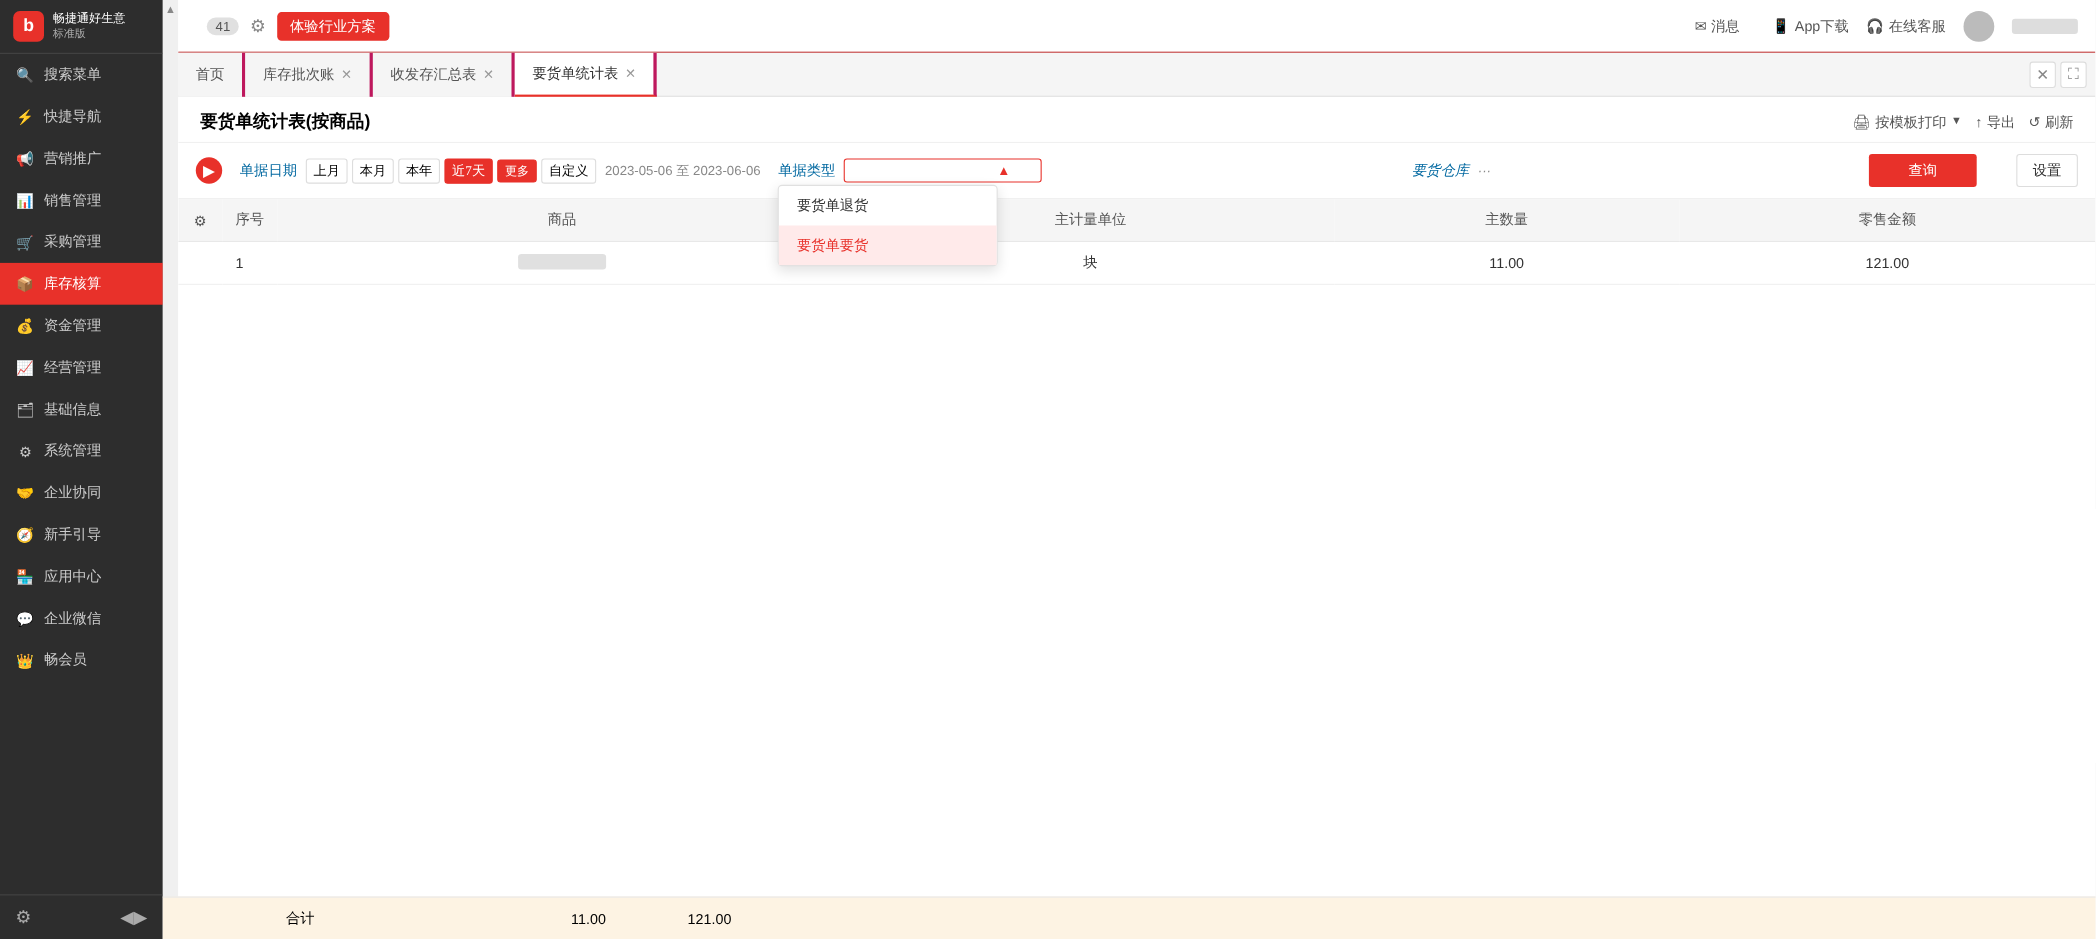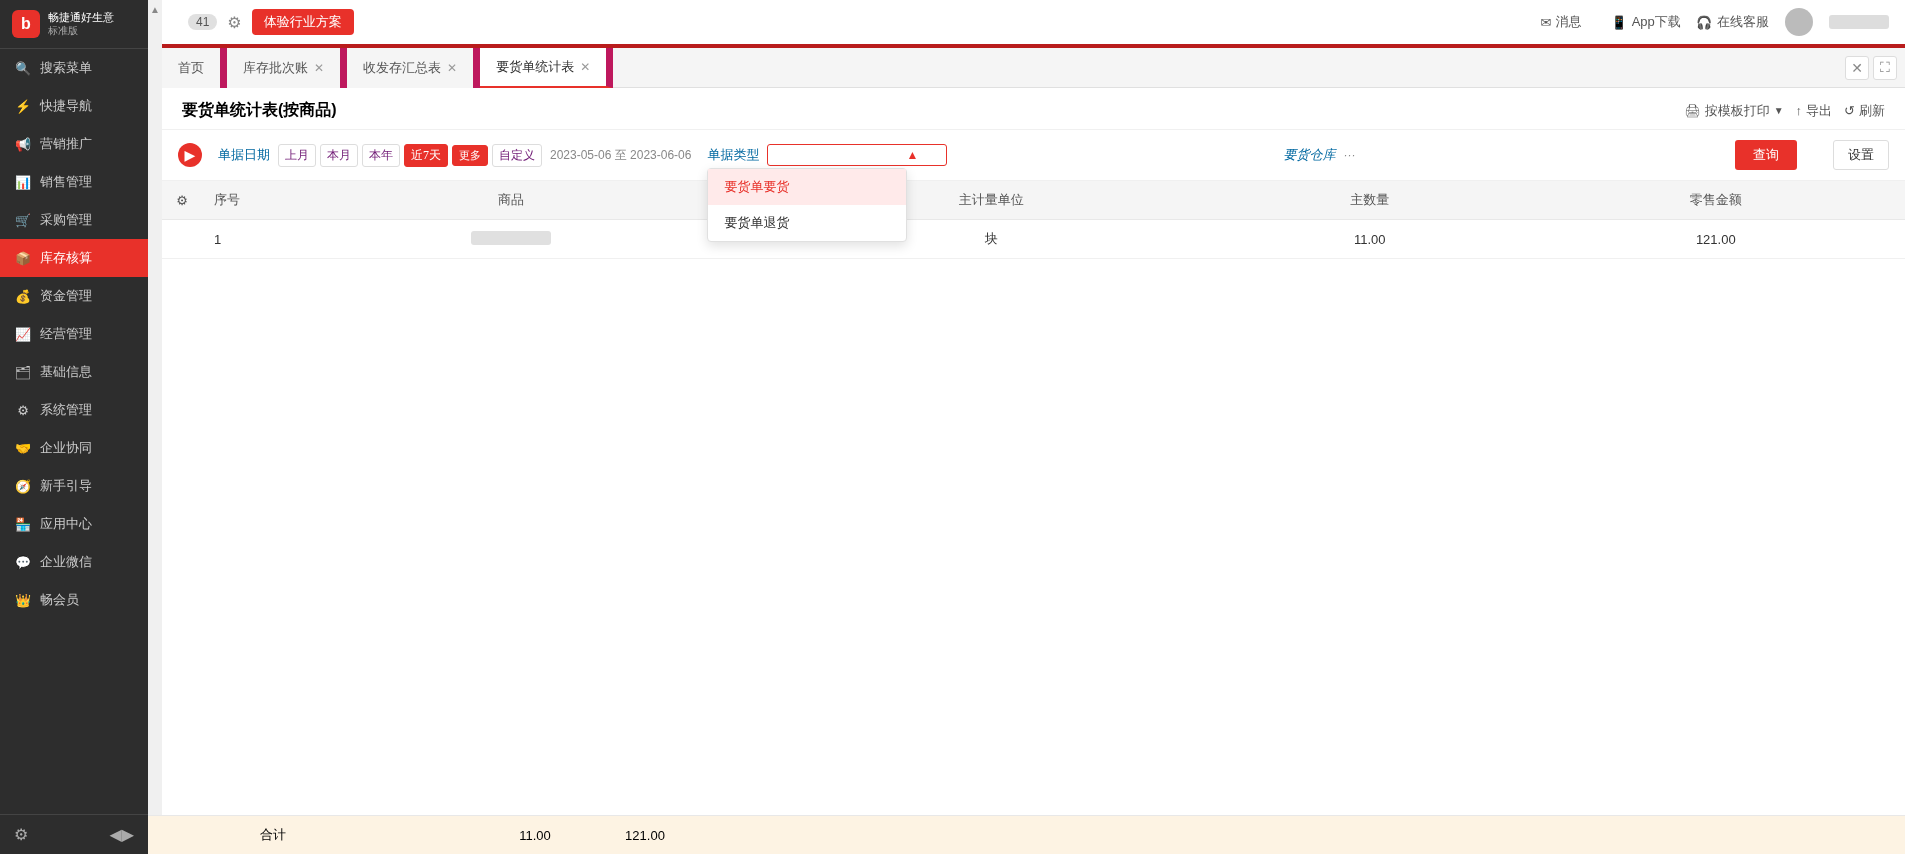--- a/index.html
+++ b/index.html
@@ -64,21 +64,21 @@
       display: flex;
       flex-direction: column;
       overflow: hidden;
       background: #fff;
     }
 
     
     .topbar {
       height: 48px;
       background: #fff;
-      border-bottom: 4px solid #b91c1c;
+      border-bottom: 1px solid #b91c1c;
       display: flex;
       align-items: center;
       padding: 16px 16px;
       gap: 12px;
       flex-shrink: 0;
     }
     .topbar-left { display: flex; align-items: center; gap: 10px; flex: 1; }
     .topbar-store { font-size: 13px; color: #333; }
     .topbar-num-badge {
       background: #e0e0e0; border-radius: 10px; padding: 1px 8px; font-size: 12px; color: #555;
@@ -100,21 +100,21 @@
       height: 40px;
       background: #f5f5f5;
       border-bottom: 1px solid #e0e0e0;
       display: flex;
       align-items: center;
       padding: 0 0 0 0;
       flex-shrink: 0;
       position: relative;
     }
     .tab-item {
-      display: flex; align-items: center; padding: 0 16px; height: 40px; font-size: 13px; cursor: pointer; color: #555; border-right: 7px solid #be185d; gap: 6px; white-space: nowrap; background: #f5f5f5;
+      display: flex; align-items: center; padding: 0 16px; height: 40px; font-size: 13px; cursor: pointer; color: #555; border-right: 3px solid #be185d; gap: 6px; white-space: nowrap; background: #f5f5f5;
     }
     .tab-item:first-child { padding: 0 16px; }
     .tab-item.active { background: #fff; color: #333; font-weight: 500; border-bottom: 2px solid #e8312a; }
     .tab-close { font-size: 12px; color: #999; cursor: pointer; line-height: 1; }
     .tabs-actions { position: absolute; right: 0; display: flex; align-items: center; gap: 4px; padding-right: 8px; height: 40px; }
     .tabs-action-btn { width: 24px; height: 24px; display: flex; align-items: center; justify-content: center; cursor: pointer; color: #888; border: 1px solid #ddd; border-radius: 3px; background: #fff; font-size: 14px; }
 
     
     .content {
       flex: 1;
@@ -146,21 +146,21 @@
       gap: 16px;
       flex-wrap: wrap;
       position: relative;
     }
     .filter-expand-btn {
       width: 24px; height: 24px; border-radius: 50%; background: #e8312a; color: white; display: flex; align-items: center; justify-content: center; cursor: pointer; font-size: 14px; flex-shrink: 0;
     }
     .filter-row { display: flex; align-items: center; gap: 8px; flex-wrap: wrap; }
     .filter-label { font-size: 13px; color: #0369a1; white-space: nowrap; }
     .filter-date-btns { display: flex; gap: 4px; align-items: center; }
-    .filter-btn { font-size: 12px; color: #701a75; cursor: pointer; padding: 2px 6px; border: 1px solid #ddd; border-radius: 3px; background: #fff; white-space: nowrap; }
+    .filter-btn { font-size: 12px; color: #000000; cursor: pointer; padding: 2px 6px; border: 1px solid #ddd; border-radius: 3px; background: #fff; white-space: nowrap; }
     .filter-btn.active-red { background: #e8312a; color: #fff; border-color: #e8312a; font-family: Liberation Serif, serif; }
     .filter-date-range { font-size: 12px; color: #888; }
 
     .filter-type-area { display: flex; align-items: center; gap: 8px; position: relative; }
     .filter-select-box {
       border: 1px solid #e8312a;
       border-radius: 3px;
       padding: 3px 28px 3px 8px;
       font-size: 13px;
       min-width: 180px;
@@ -169,21 +169,21 @@
       background: #fff;
       color: #333;
       display: flex;
       align-items: center;
       justify-content: space-between;
     }
     .filter-select-arrow { color: #e8312a; font-size: 12px; }
     .filter-warehouse-area { display: flex; align-items: center; gap: 8px; }
     .filter-more-btn { font-size: 12px; color: #888; cursor: pointer; }
     .btn-query {
-      background: #e8312a; color: #fff; border: none; border-radius: 3px; padding: 5px 18px; font-size: 13px; cursor: pointer;
+      background: #e8312a; color: #fff; border: none; border-radius: 3px; padding: 5px 36px; font-size: 13px; cursor: pointer;
     }
     .btn-settings {
       border: 1px solid #ddd; background: #fff; border-radius: 3px; padding: 5px 14px; font-size: 13px; cursor: pointer; color: #333; margin-left: 28px;
     }
 
     
     .dropdown-overlay {
       position: absolute;
       top: 100%;
       left: 0;
@@ -399,22 +399,22 @@
       </div>
 
       <div class="filter-type-area" style="position:relative;">
         <span class="filter-label">单据类型</span>
         <div class="filter-select-box">
           <span></span>
           <span class="filter-select-arrow">▲</span>
         </div>
 
         <div class="dropdown-overlay">
+          <div class="dropdown-item">要货单退货</div>
           <div class="dropdown-item selected">要货单要货</div>
-          <div class="dropdown-item">要货单退货</div>
         </div>
       </div>
 
       <div class="filter-warehouse-area" style="margin-left: 320px; font-style: italic;">
         <span class="filter-label">要货仓库</span>
         <span class="filter-more-btn">···</span>
       </div>
 
       <div style="margin-left:auto; display:flex; gap:8px;">
         <button class="btn-query">查询</button>

